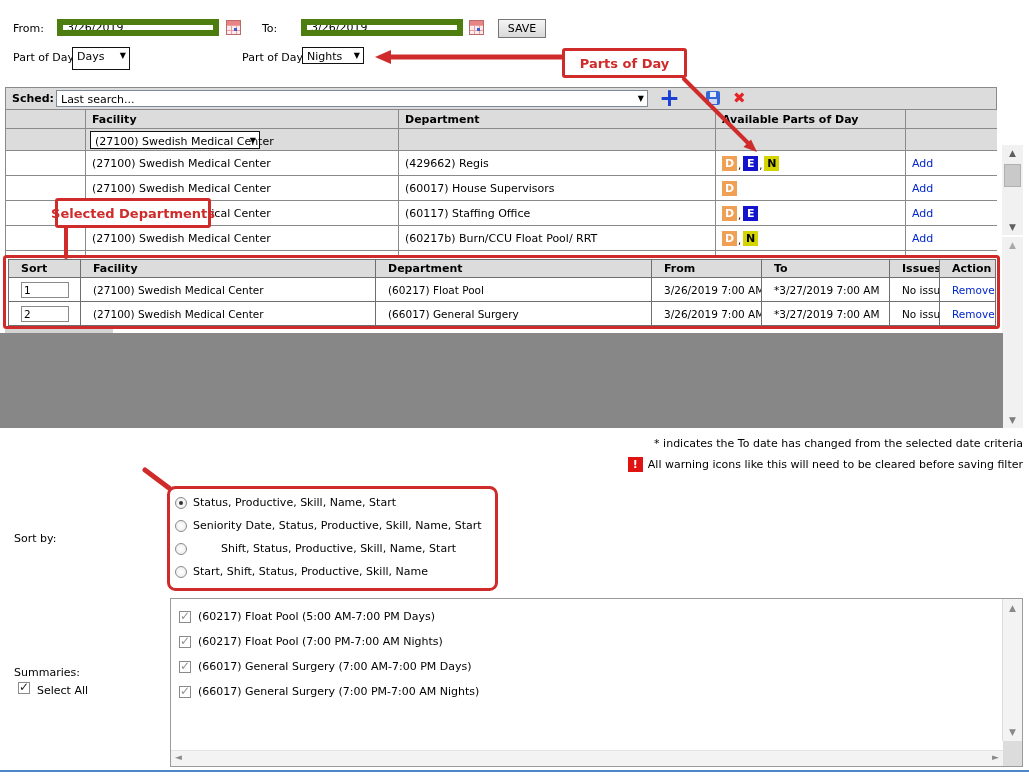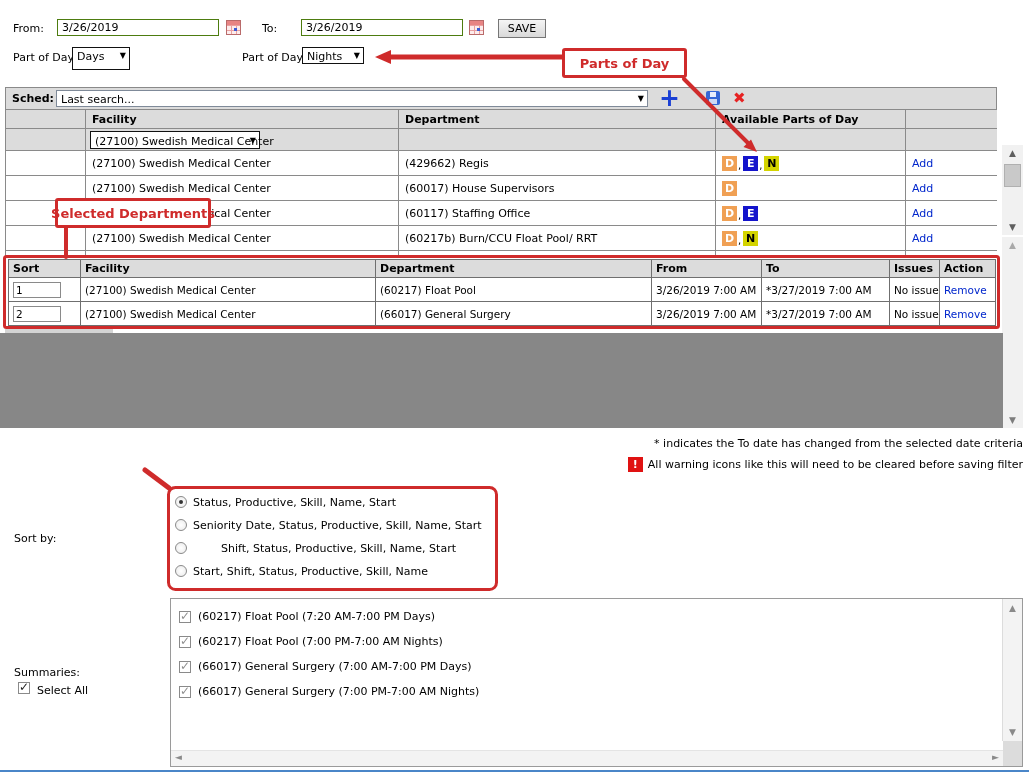--- a/index.html
+++ b/index.html
@@ -1,20 +1,20 @@
 <!DOCTYPE html>
 <html><head>
 <meta charset="utf-8">
 <style>
   html,body{margin:0;padding:0;background:#fff;}
   body{font-family:"DejaVu Sans","Liberation Sans",sans-serif;font-size:11px;color:#000;}
   .page{position:relative;width:1029px;height:779px;background:#fff;overflow:hidden;}
   .lbl{position:absolute;white-space:nowrap;}
   
-  .txt{position:absolute;box-sizing:border-box;border:1px solid #4d7c0f;background:#fff;
+  .txt{position:absolute;box-sizing:border-box;border:6px solid #4d7c0f;background:#fff;
        font:11px "DejaVu Sans","Liberation Sans",sans-serif;padding:1px 4px;}
   .fsel{position:absolute;box-sizing:border-box;border:1px solid #111;background:#fff;}
   .fsel .val{position:absolute;left:4px;top:2px;white-space:nowrap;overflow:hidden;}
   .fsel .caret{position:absolute;right:3px;top:3px;font-size:8px;color:#000;}
   .btn{position:absolute;box-sizing:border-box;border:1px solid #767676;
        background:linear-gradient(#f5f5f5,#d9d9d9);text-align:center;font-size:11px;}
   
   .cal{position:absolute;width:15px;height:15px;box-sizing:border-box;border:1px solid #b96a6a;background:#fdecec;
        background-image:linear-gradient(#e88484 0 4px,transparent 4px),
          repeating-linear-gradient(to right,transparent 0 4px,#eaa0a0 4px 5px),
@@ -30,21 +30,21 @@
   .xicon{position:absolute;left:733px;top:89px;font-size:15px;font-weight:bold;color:#e62222;}
   
   table{border-collapse:collapse;table-layout:fixed;}
   .t1wrap{position:absolute;left:5px;top:109px;width:992px;height:148px;overflow:hidden;}
   .t1{width:992px;}
   .t1 th,.t1 td{border:1px solid #8a8a8a;padding:0 6px;overflow:hidden;white-space:nowrap;font-size:11px;}
   .t1 th{background:#dcdcdc;text-align:left;height:18px;font-weight:bold;}
   .t1 .frow td{background:#dcdcdc;height:21px;}
   .t1 td{height:24px;background:#fff;vertical-align:middle;}
   .t2{position:absolute;left:8px;top:259px;width:987px;}
-  .t2 th,.t2 td{border:1px solid #6f6f6f;padding:0 4px;overflow:hidden;white-space:nowrap;}
+  .t2 th,.t2 td{border:1px solid #6f6f6f;padding:0 12px;overflow:hidden;white-space:nowrap;}
   .t2 th{background:#dcdcdc;text-align:left;height:17px;font-size:11px;font-weight:bold;}
   .t2 td{height:23px;background:#fff;font-size:10.5px;vertical-align:middle;}
   .sort-input{width:42px;height:14px;border:1px solid #8a8a8a;font:10.5px "DejaVu Sans",sans-serif;padding:0 2px;}
   .link{color:#0026cc;text-decoration:none;cursor:pointer;}
   
   .badge{display:inline-block;width:15px;height:15px;line-height:15px;text-align:center;
          font-weight:bold;font-size:11px;vertical-align:middle;}
   .badge-D{background:#f0a054;color:#fff;}
   .badge-E{background:#1414cc;color:#fff;}
   .badge-N{background:#d4d400;color:#000;}
@@ -59,21 +59,21 @@
   .sb .thumb{position:absolute;left:2px;width:17px;background:#c9c9c9;border:1px solid #b0b0b0;box-sizing:border-box;}
   
   .note{position:absolute;right:6px;white-space:nowrap;font-size:11px;}
   .warnrow{position:absolute;right:6px;display:flex;align-items:center;gap:5px;white-space:nowrap;font-size:11px;}
   .warnicon{width:15px;height:15px;background:#e01212;color:#fff;font-weight:bold;font-size:11px;
             text-align:center;line-height:15px;}
   
   .radio{display:inline-block;width:12px;height:12px;border-radius:50%;border:1px solid #8a8a8a;
          background:radial-gradient(#fff,#e9e9e9);position:relative;vertical-align:middle;box-sizing:border-box;}
   .radio.sel::after{content:"";position:absolute;left:3px;top:3px;width:4px;height:4px;border-radius:50%;background:#333;}
-  .radio-row{position:absolute;left:175px;display:flex;align-items:flex-start;gap:6px;white-space:nowrap;}
+  .radio-row{position:absolute;left:175px;display:flex;align-items:flex-end;gap:6px;white-space:nowrap;}
   .cb{display:inline-block;width:12px;height:12px;border:1px solid #8a8a8a;background:#fff;
       position:relative;vertical-align:middle;box-sizing:border-box;}
   .cb .tick{position:absolute;left:0px;top:-3px;font-size:12px;font-weight:bold;color:#222;}
   
   .sumbox{position:absolute;left:170px;top:598px;width:853px;height:169px;box-sizing:border-box;
           border:1px solid #9a9a9a;background:#fff;}
   .sum-item{position:absolute;left:8px;display:flex;align-items:center;gap:7px;white-space:nowrap;}
   .sum-item .tick{color:#8f8f8f;}
   .vscroll{position:absolute;top:0;right:0;width:19px;height:142px;background:#f3f3f3;border-left:1px solid #dcdcdc;}
   .vscroll .ar{position:absolute;left:0;width:100%;text-align:center;font-size:9px;color:#8a8a8a;}
@@ -298,21 +298,21 @@
     <span class="tick" style="display: block;">✓</span>
   </span>
   <span class="lbl" style="left:37px;top:684px;">Select All</span>
 
   <div class="sumbox">
     <div id="sum-items">
     <div class="sum-item" style="top: 11px;">
       <span class="cb">
         <span class="tick" style="display: block;">✓</span>
           </span>
-      <span>(60217) Float Pool (7:20 AM-7:00 PM Days)</span>
+      <span>(60217) Float Pool (5:00 AM-7:00 PM Days)</span>
     </div>
 
     <div class="sum-item" style="top: 36px;">
       <span class="cb">
         <span class="tick" style="display: block;">✓</span>
           </span>
       <span>(60217) Float Pool (7:00 PM-7:00 AM Nights)</span>
     </div>
 
     <div class="sum-item" style="top: 61px;">

